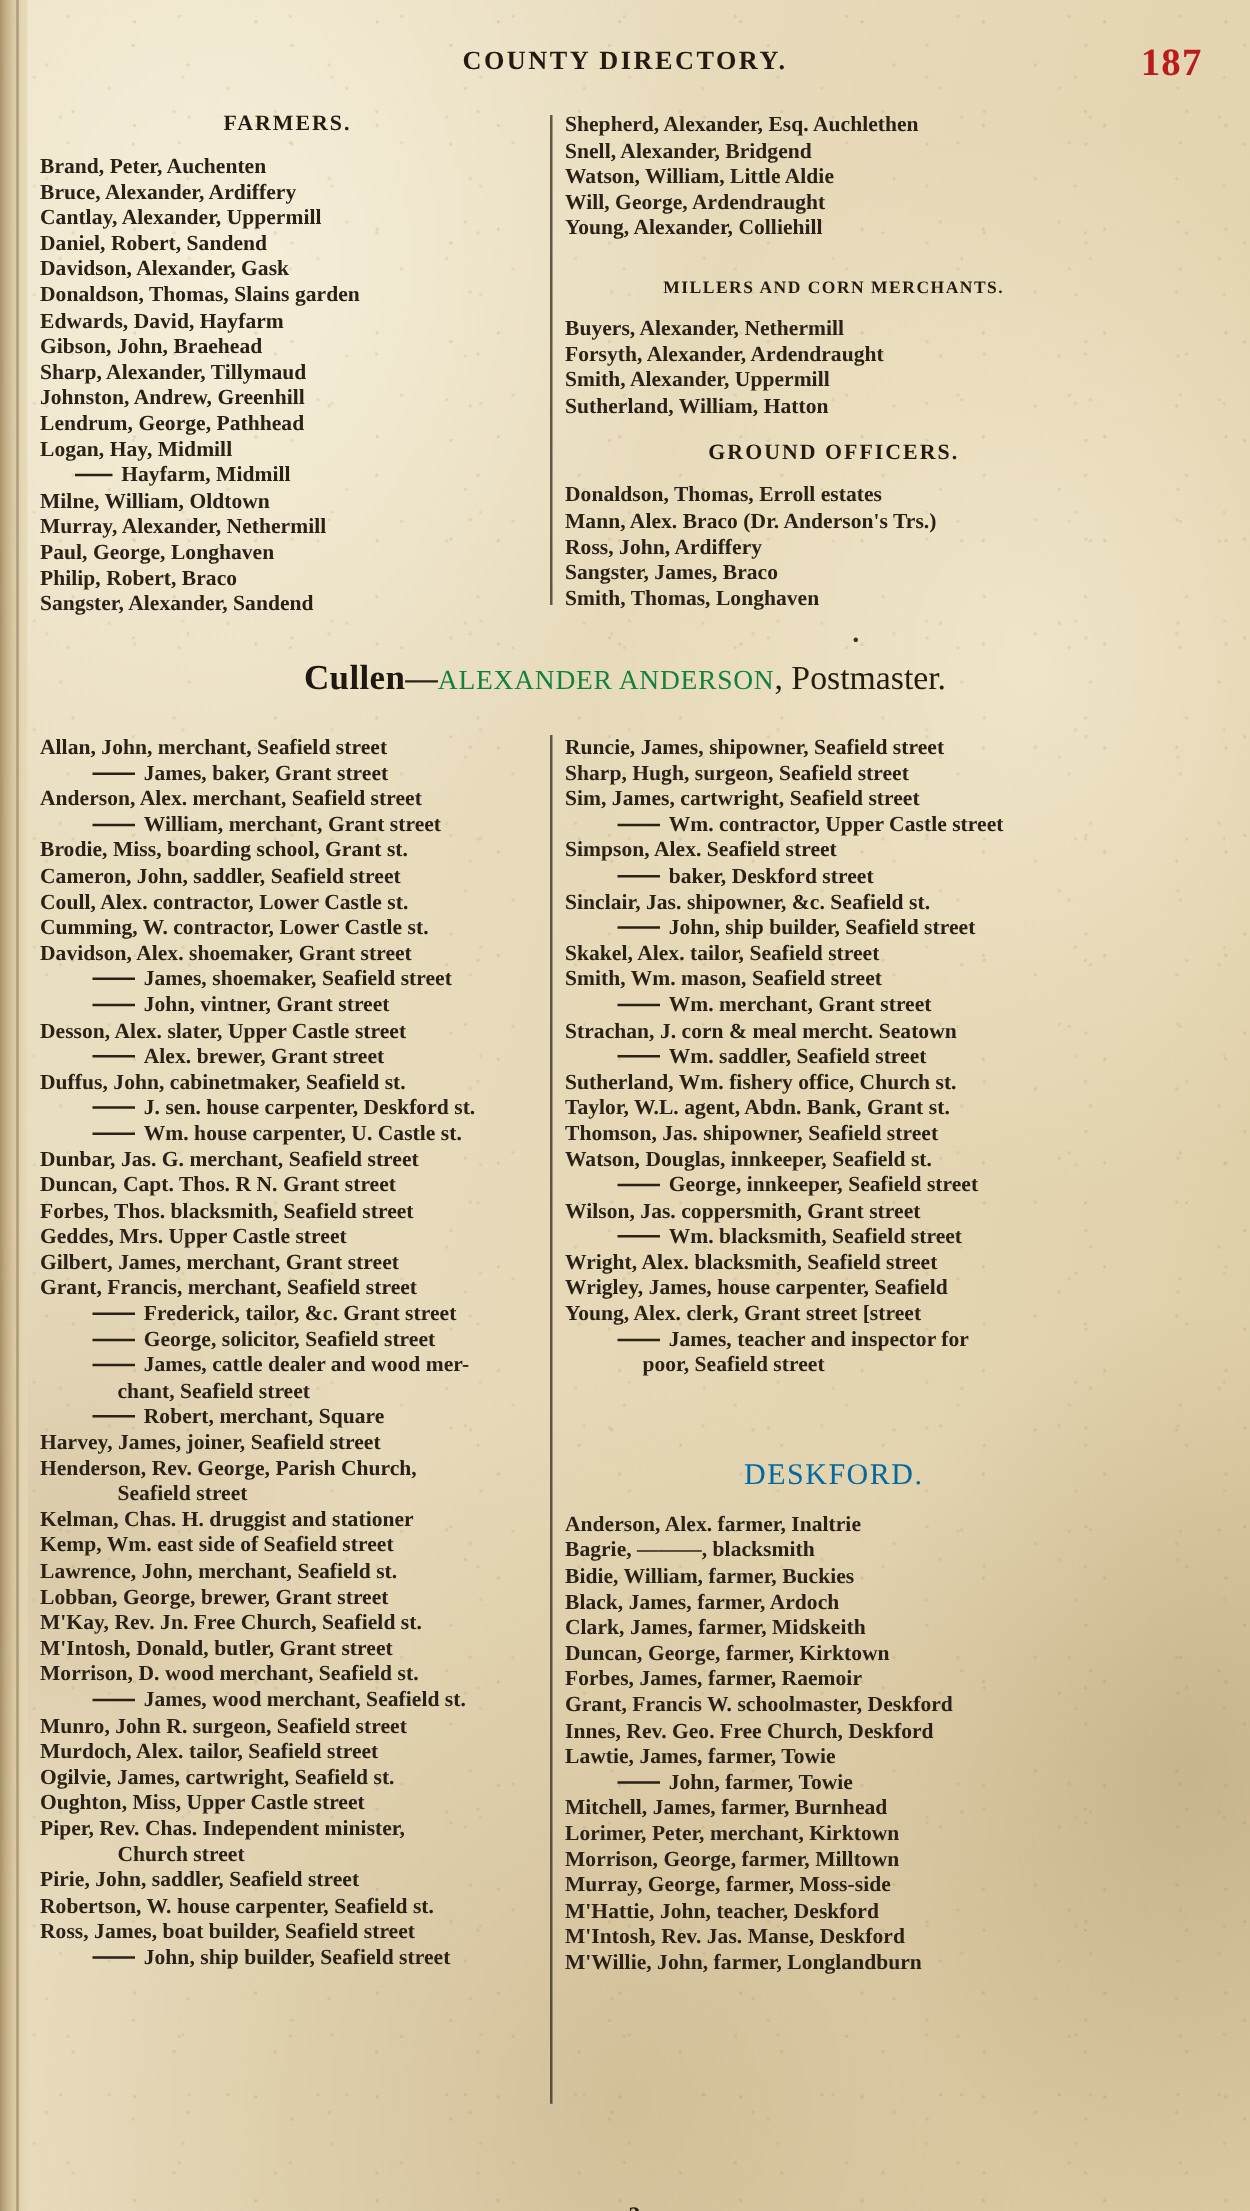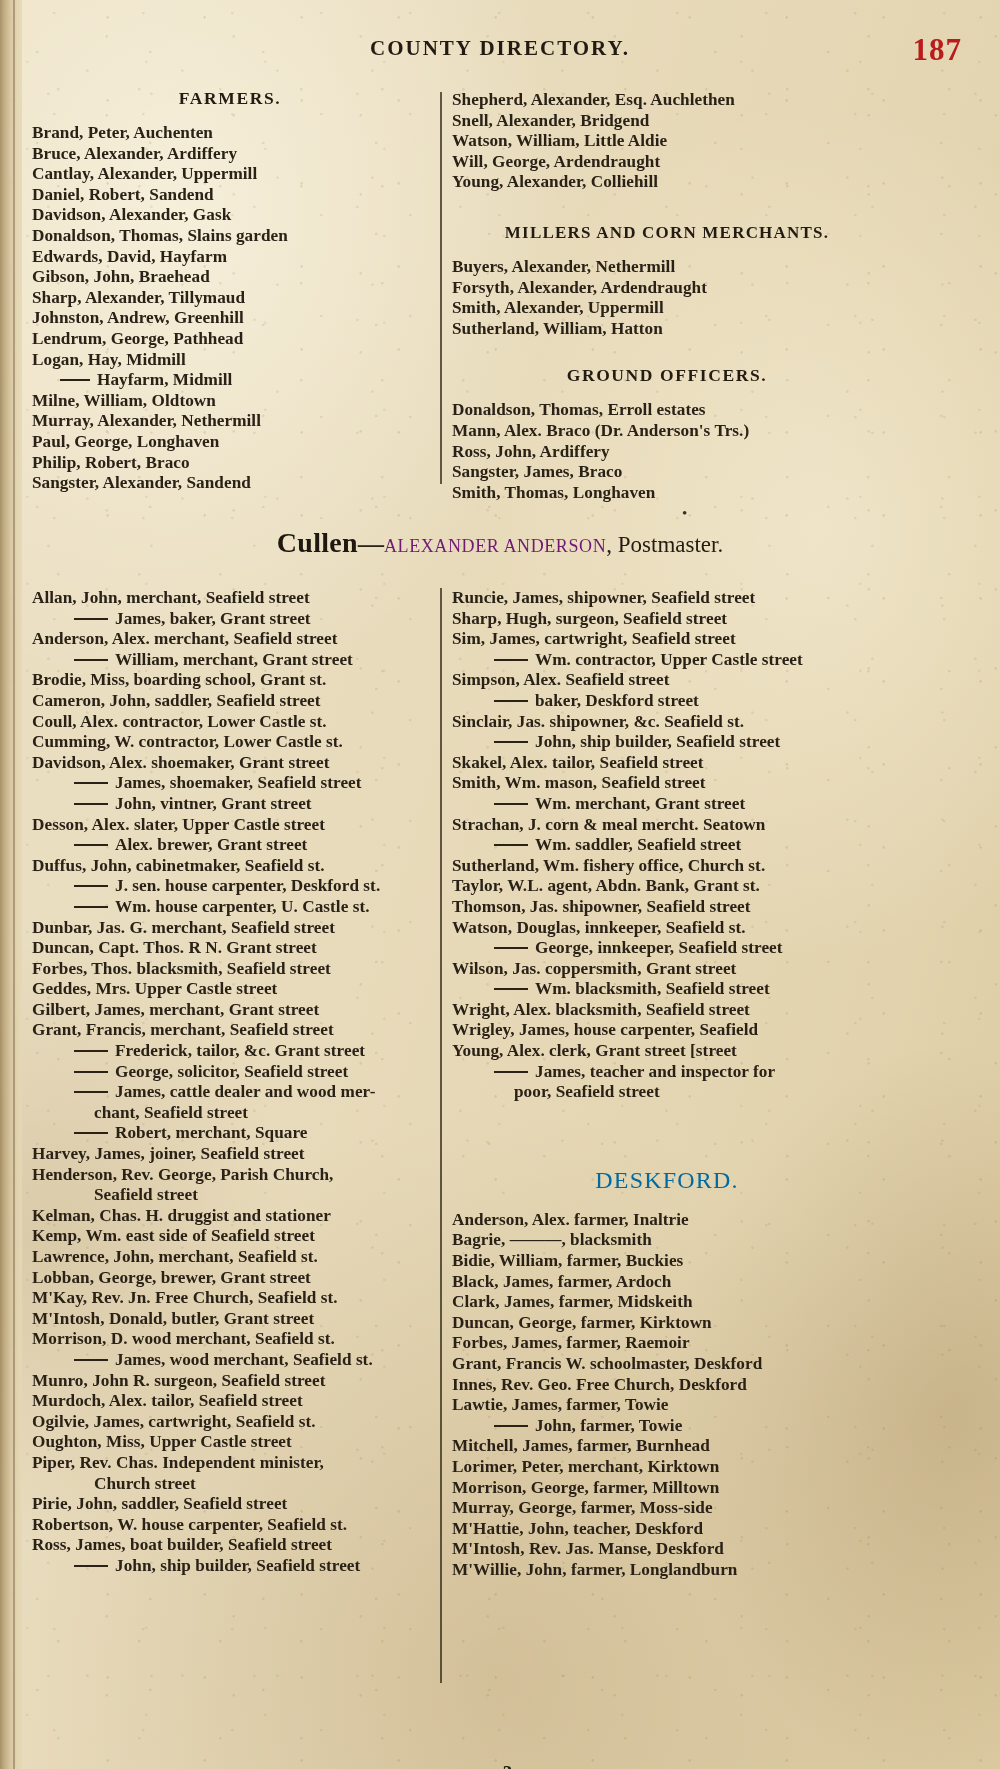--- a/index.html
+++ b/index.html
@@ -73,21 +73,21 @@
   .rule{
     position:absolute;width:2px;
     background:#3a2f20;opacity:.78;
   }
 
   .secthead{
     text-align:center;
     font-size:17.5px;font-weight:bold;letter-spacing:1.6px;
     margin:0 0 14px 0;color:#241c12;
   }
-  .secthead.wide{letter-spacing:1.2px;font-size:17px;}
+  .secthead.wide{letter-spacing:1.2px;font-size:14px;}
 
   ul.entries{list-style:none;margin:0;padding:0;}
   ul.entries li{
     font-size:17.2px;
     line-height:20.6px;
     white-space:nowrap;
     color:#2a2117;
     font-weight:bold;
     letter-spacing:.05px;
   }
@@ -112,23 +112,23 @@
 
   
   .townhead{
     position:absolute;left:0;right:0;text-align:center;
   }
   .townhead .town{
     font-size:28px;font-weight:bold;letter-spacing:.3px;color:#1f1810;
   }
   .townhead .sep{font-size:26px;font-weight:bold;}
   .townhead .person{
-    font-size:18px;letter-spacing:.6px;font-weight:normal;color:#701a75;
-  }
-  .townhead .role{font-size:23px;font-weight:normal;color:#241c12;}
+    font-size:22px;letter-spacing:.6px;font-weight:normal;color:#15803d;
+  }
+  .townhead .role{font-size:27px;font-weight:normal;color:#241c12;}
 
   .deskhead{
     text-align:center;
     font-size:24px;letter-spacing:1.2px;color:#0369a1;
     font-weight:normal;
     margin:0 0 16px 0;
   }
 
   .signature{
     position:absolute;left:0;right:0;text-align:center;
@@ -191,21 +191,21 @@
           </ul>
 
         <div class="secthead wide" style="margin-top:30px;">MILLERS AND CORN MERCHANTS.</div>
         <ul class="entries farmlist">
             <li><span>Buyers, Alexander, Nethermill</span></li>
             <li><span>Forsyth, Alexander, Ardendraught</span></li>
             <li><span>Smith, Alexander, Uppermill</span></li>
             <li><span>Sutherland, William, Hatton</span></li>
           </ul>
 
-        <div class="secthead" style="margin-top:26px;">GROUND OFFICERS.</div>
+        <div class="secthead" style="margin-top:16px;">GROUND OFFICERS.</div>
         <ul class="entries farmlist">
             <li><span>Donaldson, Thomas, Erroll estates</span></li>
             <li><span>Mann, Alex. Braco (Dr. Anderson's Trs.)</span></li>
             <li><span>Ross, John, Ardiffery</span></li>
             <li><span>Sangster, James, Braco</span></li>
             <li><span>Smith, Thomas, Longhaven</span></li>
           </ul>
       </div>
 
     </div>

